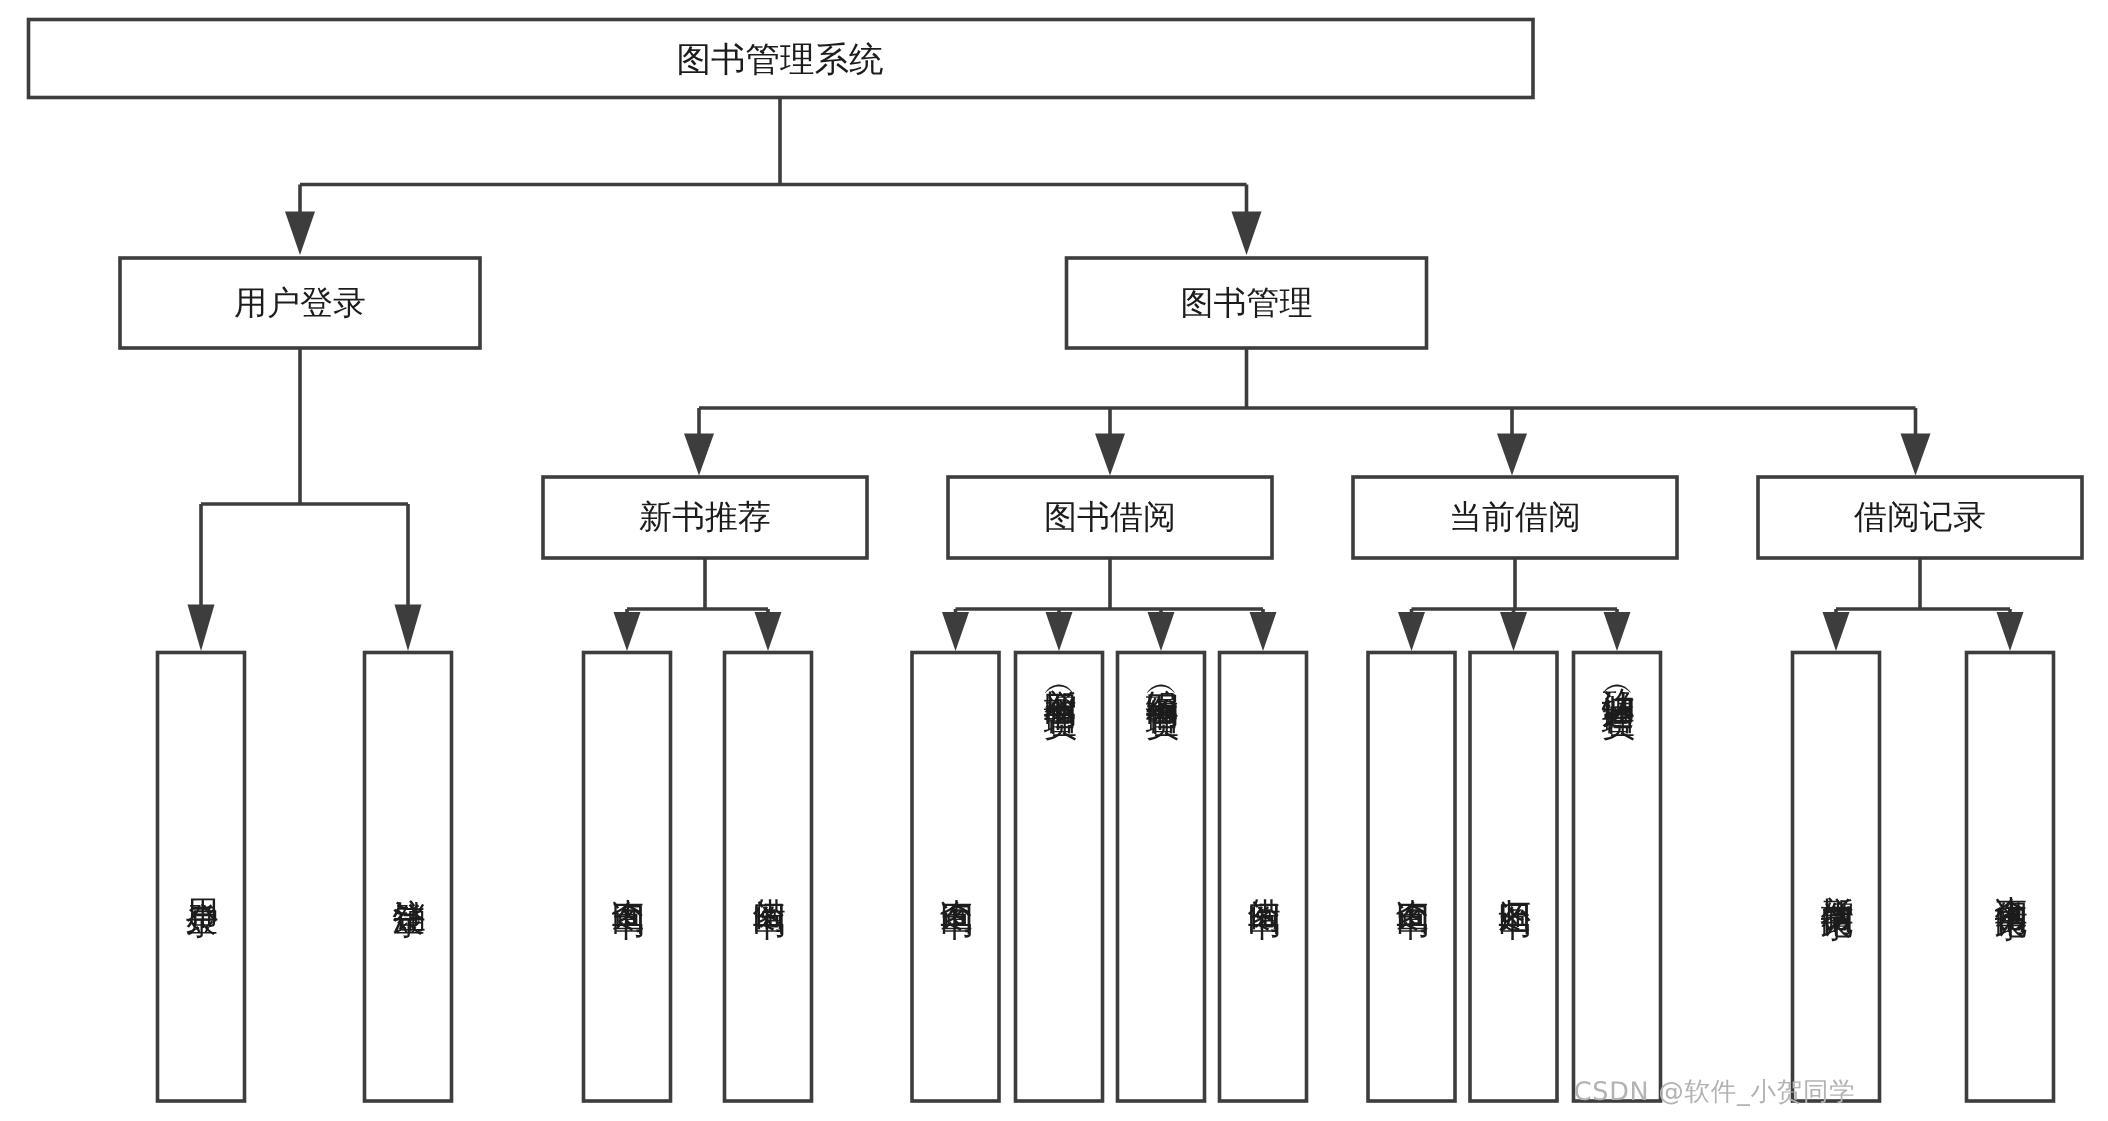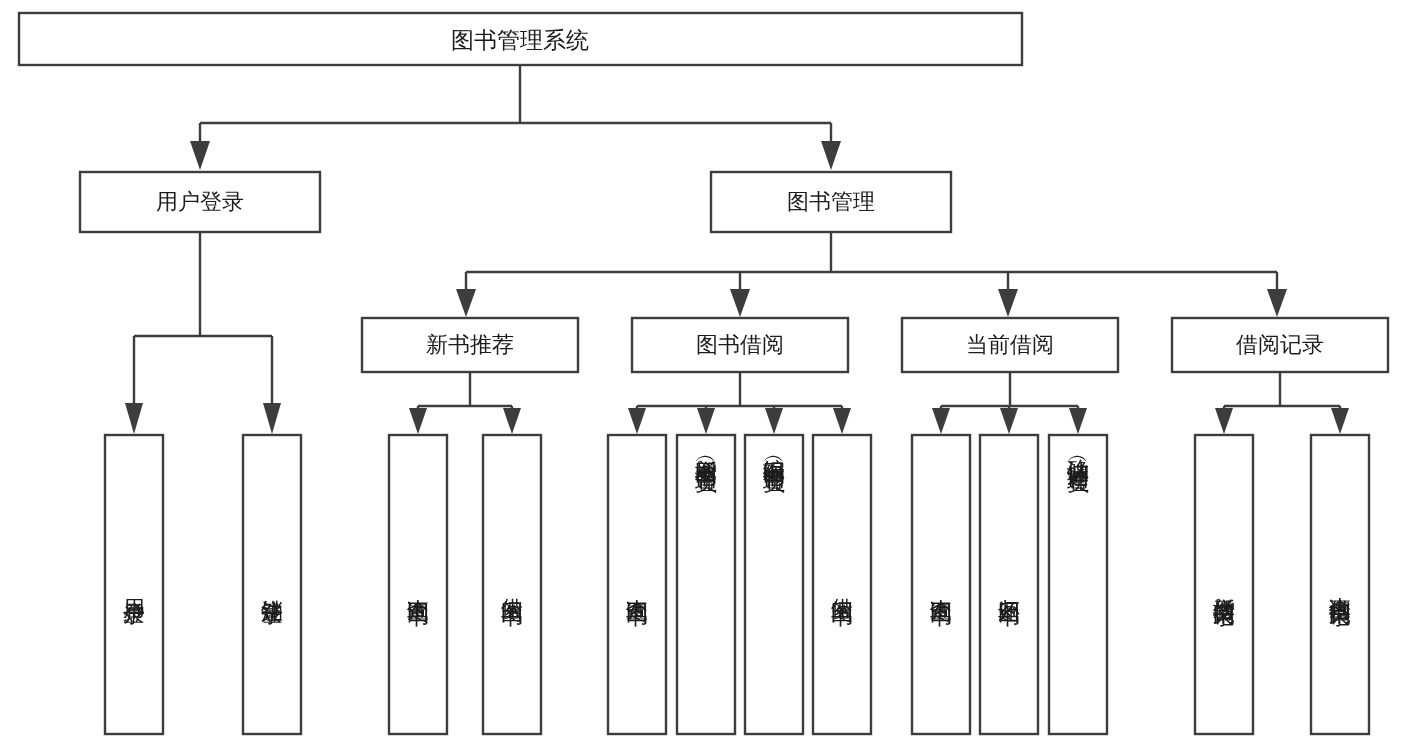--- a/index.html
+++ b/index.html
@@ -259,14 +259,15 @@
     <span class="v-label" style="padding-top:6px;">确认归还（管理员）</span>
   </div>
 
   <div class="v-label-wrap" style="left:1195px; top:435px; width:58px; height:299px;">
     <span class="v-label">新增借阅记录</span>
   </div>
   <div class="v-label-wrap" style="left:1311px; top:435px; width:58px; height:299px;">
     <span class="v-label">查询借阅记录</span>
   </div>
 
+  <div class="watermark">CSDN @软件_小贺同学</div>
 
 </div>
 
 </body></html>

